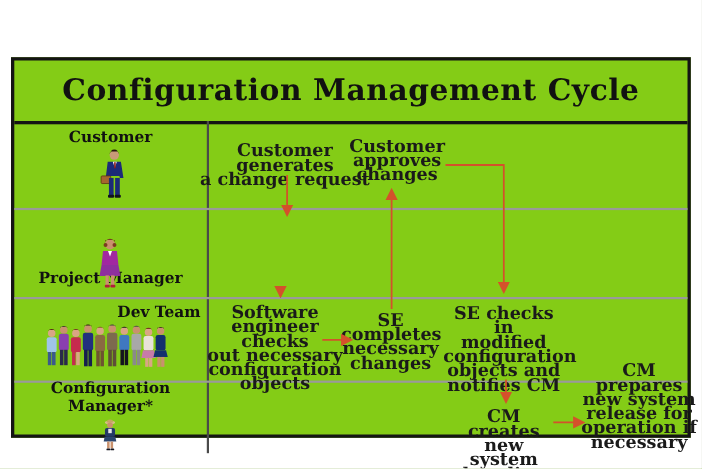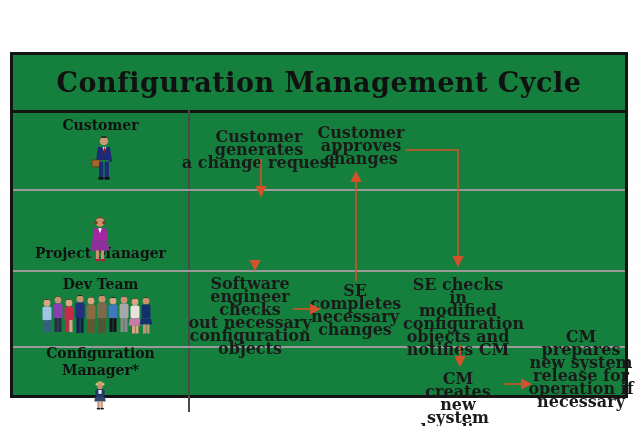--- a/index.html
+++ b/index.html
@@ -1,21 +1,21 @@
 <!DOCTYPE html>
 <html style="--arrow-color: #d4512b; --lane-line-color: #9a9a9a; --border-color: #141414;"><head>
 <meta charset="utf-8">
 <style>
   html,body{margin:0;padding:0;background:#e9e9e9;}
   .slide{position:relative;width:638px;height:426px;background:#ffffff;overflow:hidden;
          font-family:"Liberation Sans",sans-serif;}
   .slide-title{position:absolute;left:10px;top:4px;font-size:23px;color:#000;
                font-family:"Liberation Sans",sans-serif;letter-spacing:.2px;}
   .diagram{position:absolute;left:10px;top:52px;width:618px;height:346px;
-           border:3px solid var(--border-color,#141414);box-sizing:border-box;background:#15803d;
+           border:3px solid var(--border-color,#141414);box-sizing:border-box;background:#84cc16;
            font-family:"DejaVu Serif","Liberation Serif",serif;}
   .dheader{position:absolute;left:0;top:0;width:612px;height:55px;display:flex;
            align-items:center;justify-content:center;font-size:27px;font-weight:bold;
            color:#111;letter-spacing:.5px;white-space:nowrap;}
   .header-line{position:absolute;left:0;top:55px;width:612px;height:3px;
                background:var(--border-color,#141414);}
   .lane-line{position:absolute;left:0;width:612px;height:2px;background:var(--lane-line-color,#9a9a9a);}
   .v-divider{position:absolute;left:175px;top:55px;width:2px;height:302px;background:#4a4a4a;}
   .lane-label{position:absolute;left:0;width:175px;text-align:center;font-weight:bold;
               font-size:14px;color:#111;white-space:pre-line;line-height:17px;}
@@ -27,21 +27,21 @@
   .ahead{fill:var(--arrow-color,#d4512b);}
   
   .s1{left:161px;top:75px;width:170px;}
   .s2{left:303px;top:71px;width:90px;}
   .s3{left:187px;top:146px;width:110px;}
   .s4{left:172px;top:222px;width:130px;}
   .s5{left:297px;top:229px;width:90px;}
   .s6{left:390px;top:223px;width:110px;}
   .s7{left:395px;top:317px;width:100px;}
   .s8{left:513px;top:275px;width:110px;}
-  .lbl1{top:62px;}  .lbl2{top:142px;margin-top:48px;} .lbl3{top:221px;} .lbl4{top:290px;}
+  .lbl1{top:62px;}  .lbl2{top:142px;margin-top:48px;} .lbl3{top:221px;margin-left:44px;} .lbl4{top:290px;}
   .ic1{left:70px;top:80px;}  .ic2{left:69px;top:161px;}
   .ic3{left:28px;top:238px;} .ic4{left:72px;top:326px;}
 </style>
 </head>
 <body>
 
 <div class="slide">
 
   <div class="diagram">
     <div class="dheader">Configuration Management Cycle</div>

